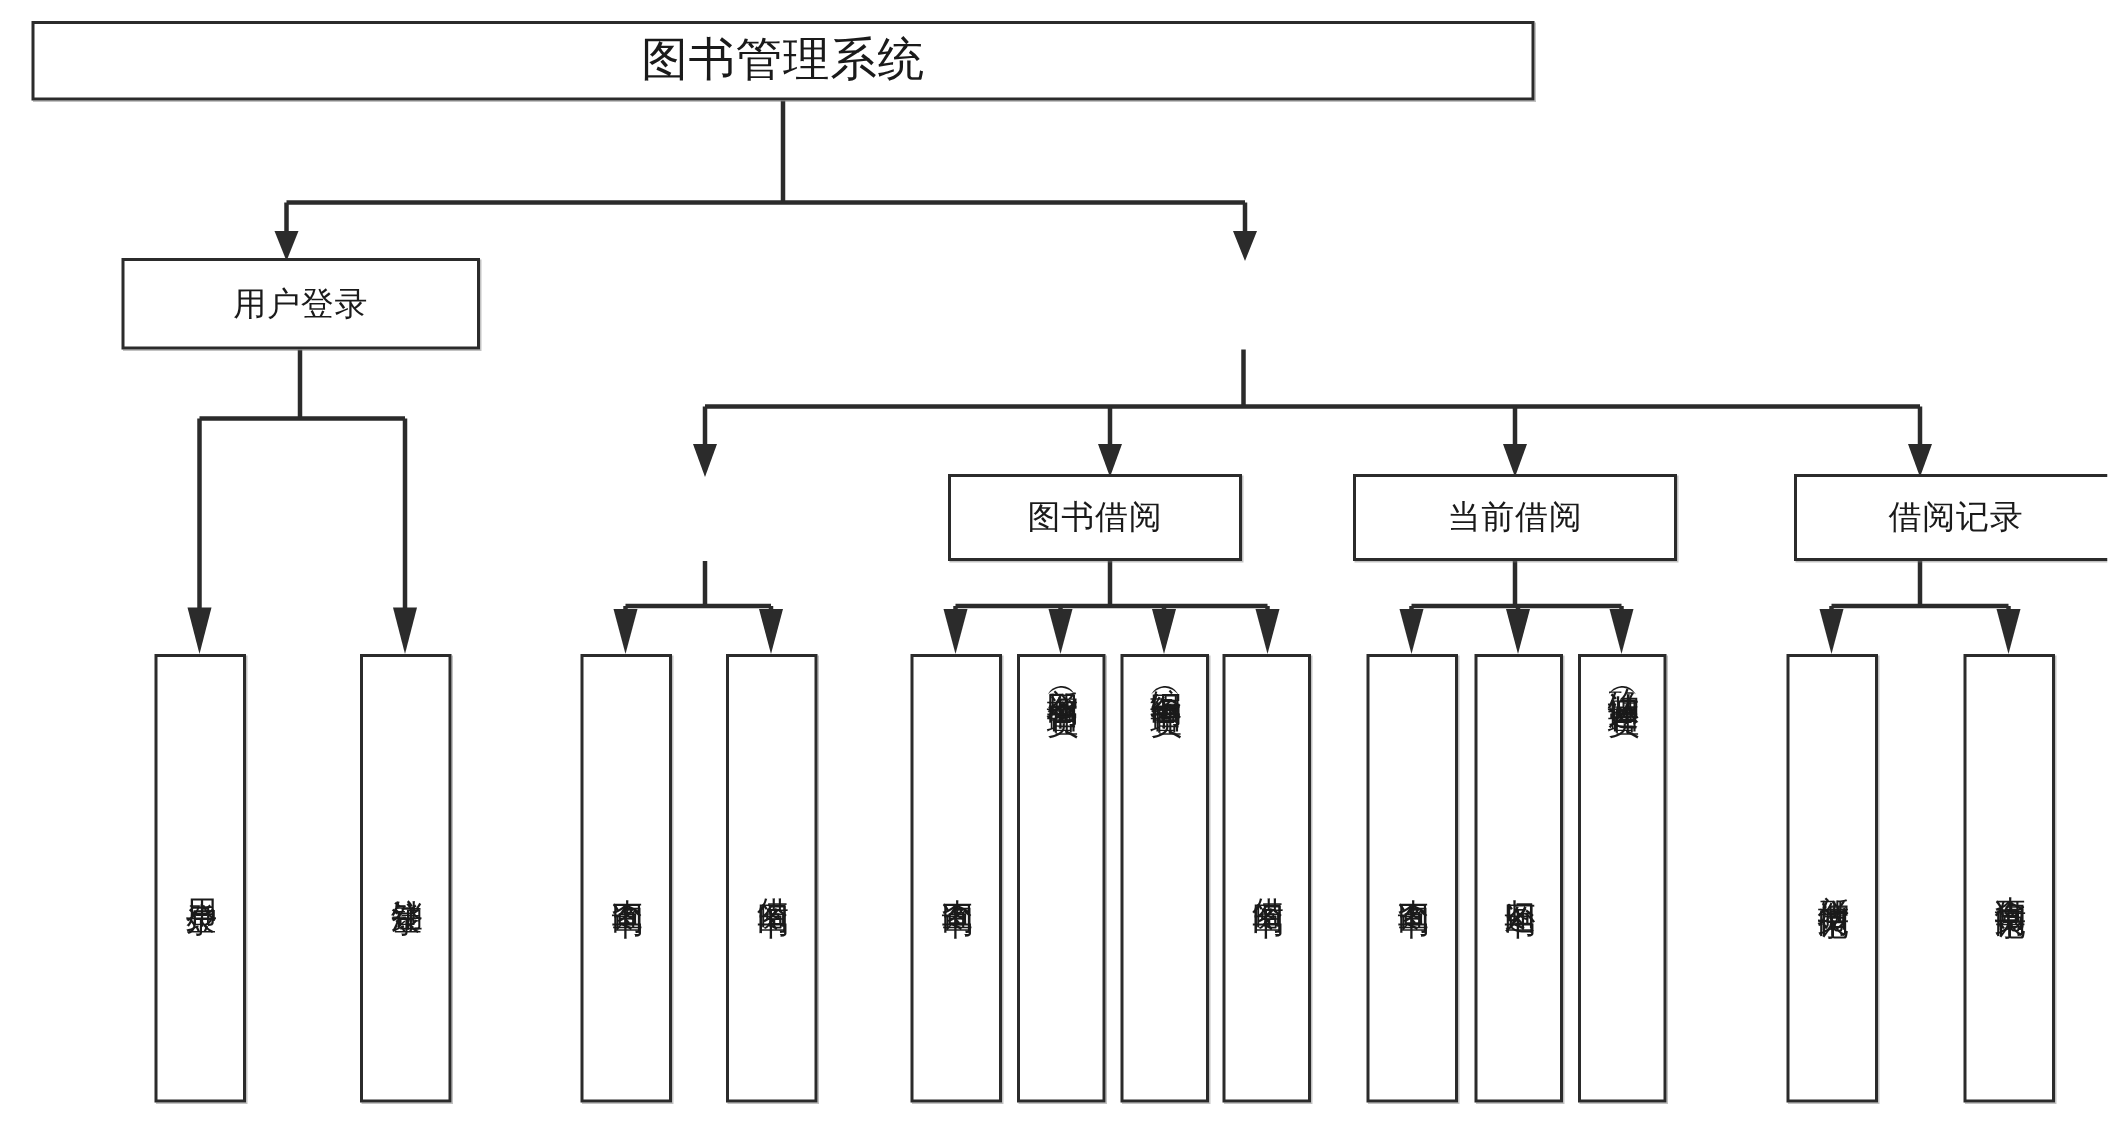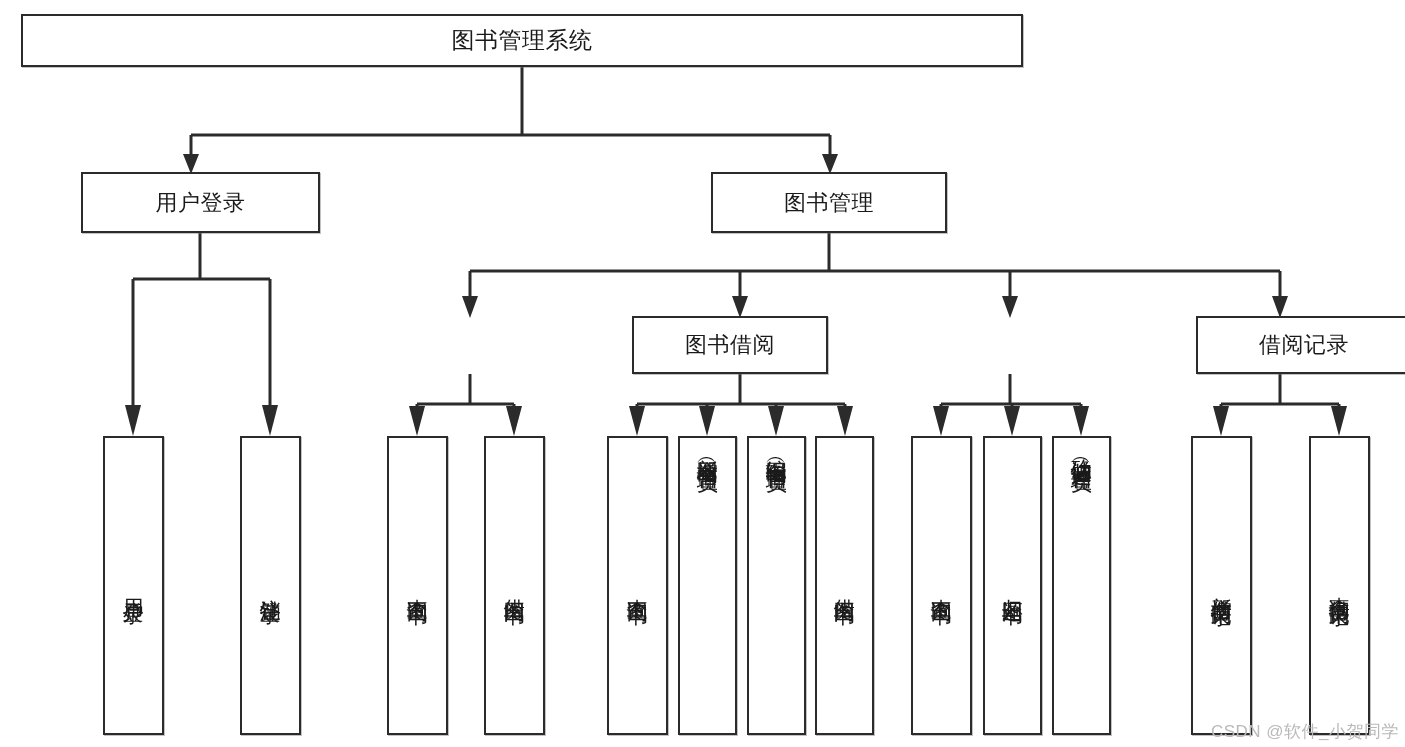--- a/index.html
+++ b/index.html
@@ -41,21 +41,21 @@
     text-align: center;
     line-height: 1.05;
     letter-spacing: 0.5px;
     white-space: nowrap;
   }
   
   .node.horizontal .node-label {
     font-size: 22px;
   }
   .node.root .node-label {
-    font-size: 23px;
+    font-size: 31px;
   }
   
   .node.vertical {
     align-items: center;
     justify-content: center;
     padding: 4px 0;
   }
   .node.vertical .node-label {
     writing-mode: vertical-rl;
     text-orientation: upright;
@@ -161,27 +161,27 @@
     </g>
   </svg>
 
   <div class="node root horizontal" style="left:21px; top:14px; width:1002px; height:53px;">
     <span class="node-label">图书管理系统</span>
   </div>
 
   <div class="node horizontal" style="left:81px; top:172px; width:239px; height:61px;">
     <span class="node-label">用户登录</span>
   </div>
-  <div class="node horizontal" style="left:711px; top:172px; width:236px; height:61px;">
-    <span class="node-label">图书管理</span>
-  </div>
 
   <div class="node horizontal" style="left:632px; top:316px; width:196px; height:58px;">
     <span class="node-label">图书借阅</span>
   </div>
+  <div class="node horizontal" style="left:902px; top:316px; width:216px; height:58px;">
+    <span class="node-label">当前借阅</span>
+  </div>
   <div class="node horizontal" style="left:1196px; top:316px; width:216px; height:58px;">
     <span class="node-label">借阅记录</span>
   </div>
 
   <div class="node vertical" style="left:103px; top:436px; width:61px; height:299px;">
     <span class="node-label">用户登录</span>
   </div>
   <div class="node vertical" style="left:240px; top:436px; width:61px; height:299px;">
     <span class="node-label">注销登录</span>
   </div>
@@ -216,15 +216,14 @@
     <span class="node-label">确认归还（管理员）</span>
   </div>
 
   <div class="node vertical" style="left:1191px; top:436px; width:61px; height:299px;">
     <span class="node-label">新增借阅记录</span>
   </div>
   <div class="node vertical" style="left:1309px; top:436px; width:61px; height:299px;">
     <span class="node-label">查询借阅记录</span>
   </div>
 
-  <div id="watermark">CSDN @软件_小贺同学</div>
 
 </div>
 
 </body></html>

